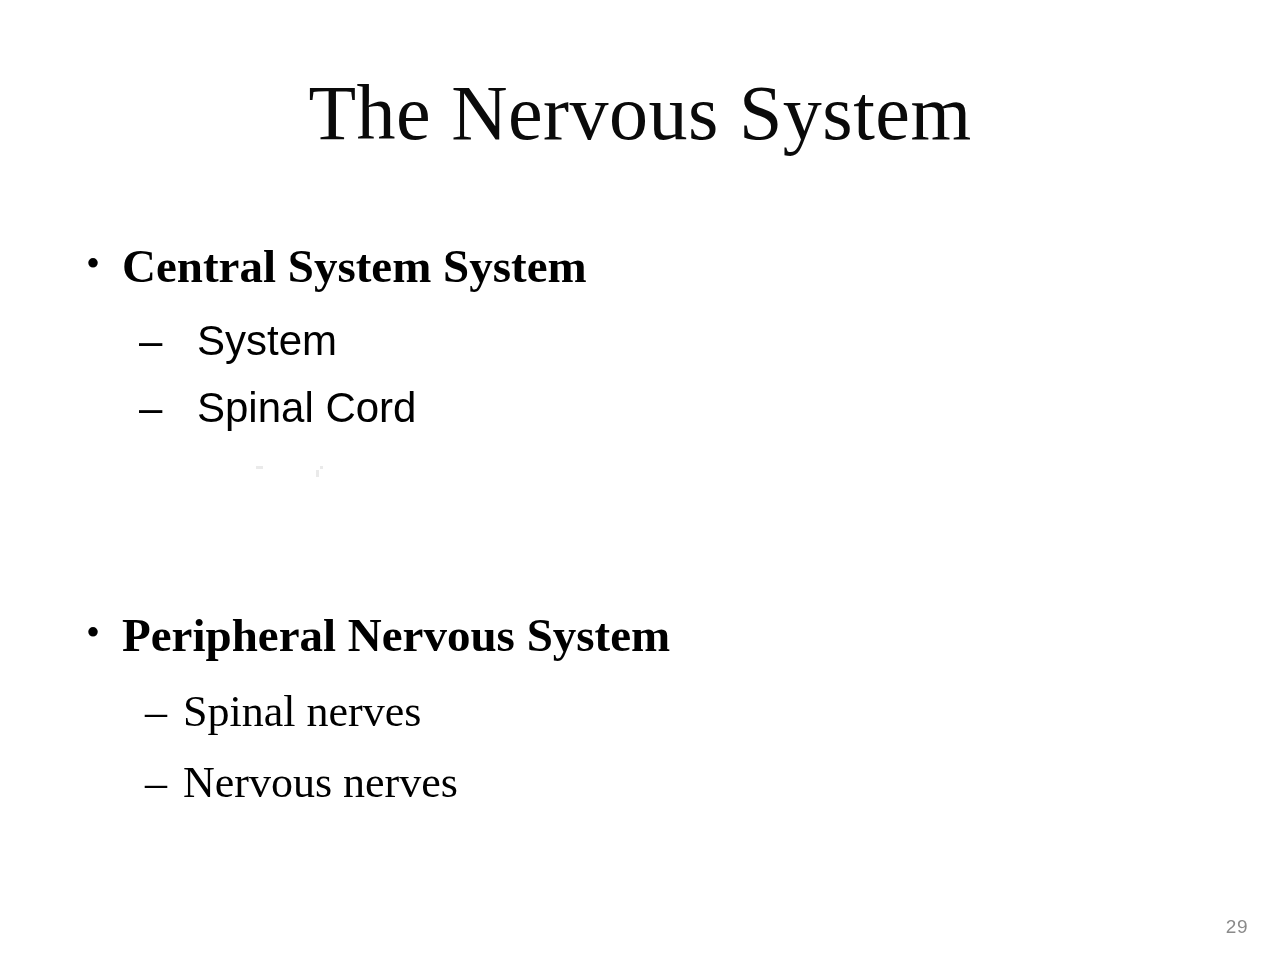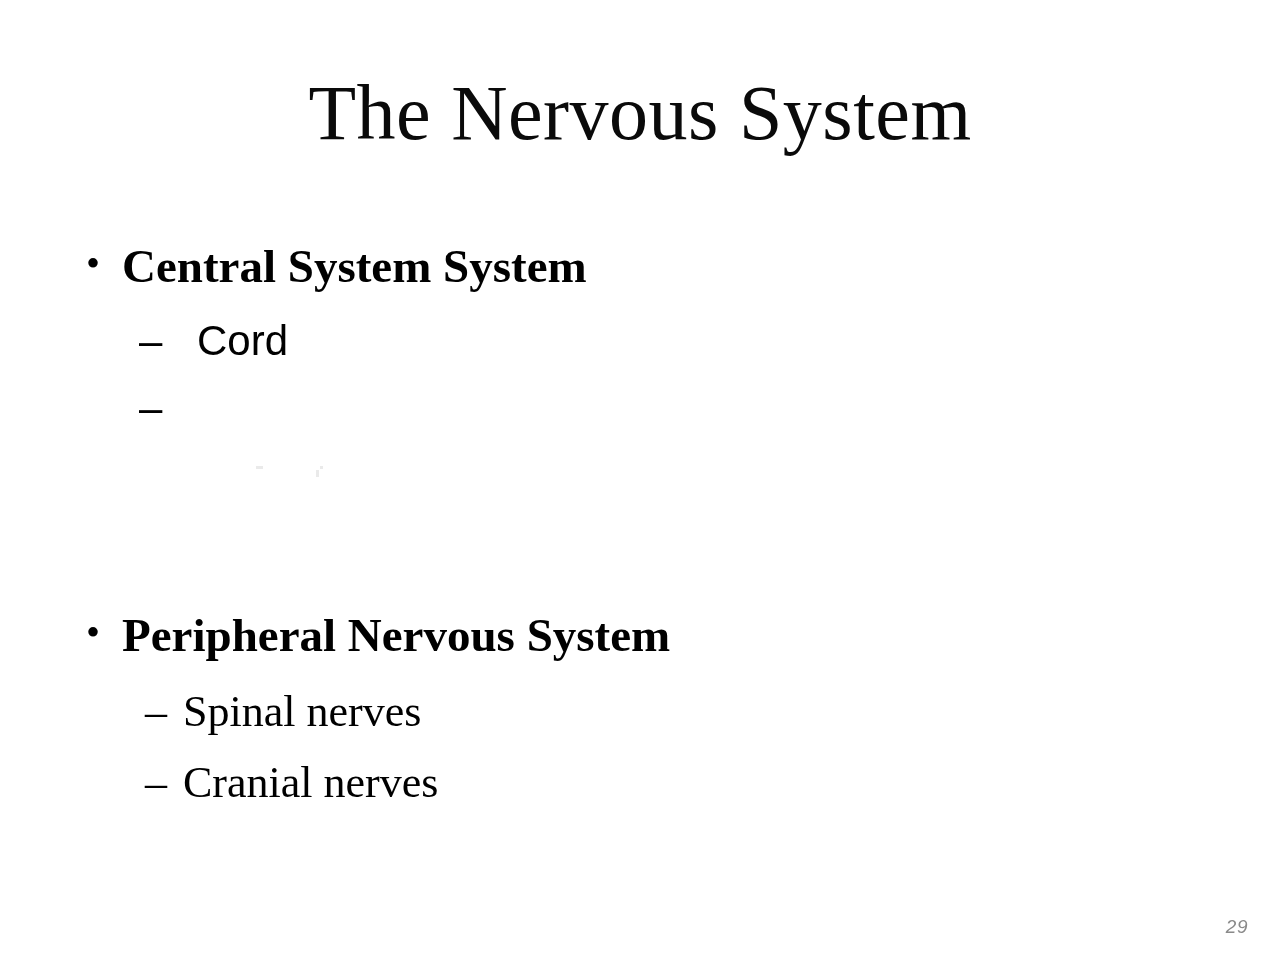--- a/index.html
+++ b/index.html
@@ -112,21 +112,20 @@
   
   .page-number {
     position: absolute;
     right: 68px;
     bottom: 24px;
     font-family: "Liberation Sans", "DejaVu Sans", sans-serif;
     font-size: 19px;
     line-height: 1;
     color: #8a8a8a;
     letter-spacing: 0.5px;
-    font-style: italic;
   }
 
   
   .artifact {
     position: absolute;
     background: #d8d8d8;
     opacity: 0.55;
   }
   .artifact.a1 { left: 256px; top: 466px; width: 7px; height: 3px; }
   .artifact.a2 { left: 316px; top: 470px; width: 3px; height: 7px; }
@@ -141,40 +140,41 @@
 
   <div class="body-area">
 
     <div class="l1" style="left:86px; top:243px;">
       <span class="bullet-dot">•</span>
       <span class="l1-text">Central System System</span>
     </div>
 
     <div class="l2-sans" style="left:139px; top:320px;">
       <span class="dash">–</span>
-      <span>Cord</span>
+      <span>System</span>
     </div>
 
     <div class="l2-sans" style="left:139px; top:387px;">
       <span class="dash">–</span>
+      <span>Spinal Cord</span>
     </div>
 
     <div class="l1" style="left:86px; top:612px;">
       <span class="bullet-dot">•</span>
       <span class="l1-text">Peripheral Nervous System</span>
     </div>
 
     <div class="l2-serif" style="left:145px; top:690px;">
       <span class="dash">–</span>
       <span>Spinal nerves</span>
     </div>
 
     <div class="l2-serif" style="left:145px; top:761px;">
       <span class="dash">–</span>
-      <span>Cranial nerves</span>
+      <span>Nervous nerves</span>
     </div>
 
   </div>
 
   <div class="artifact a1"></div>
   <div class="artifact a2"></div>
   <div class="artifact a3"></div>
 
   <div class="page-number">29</div>
 

